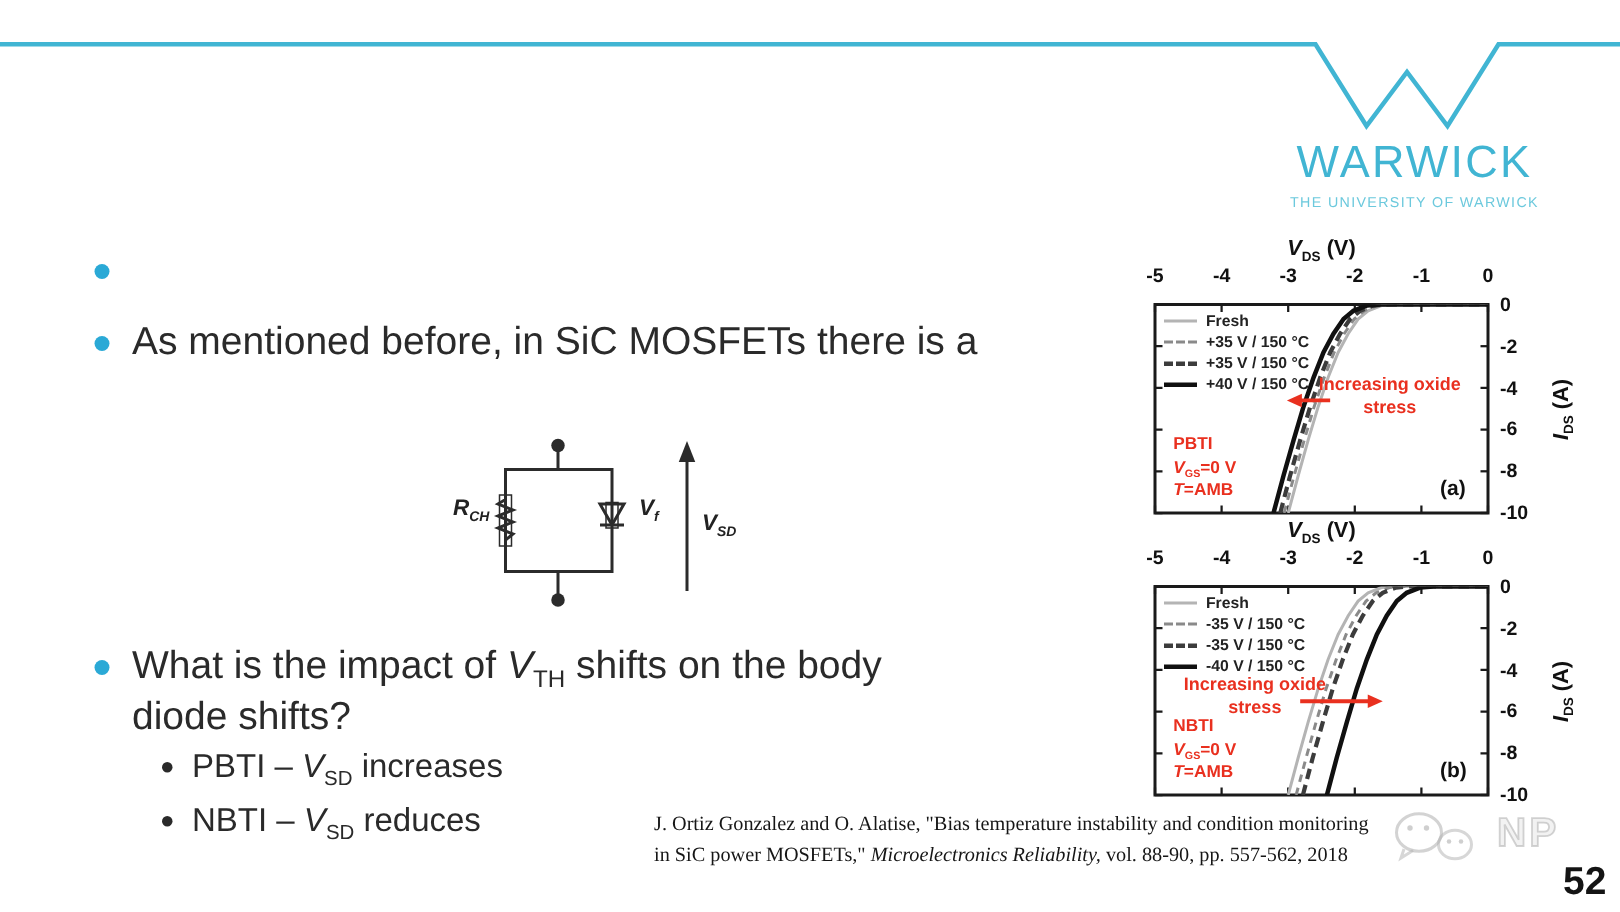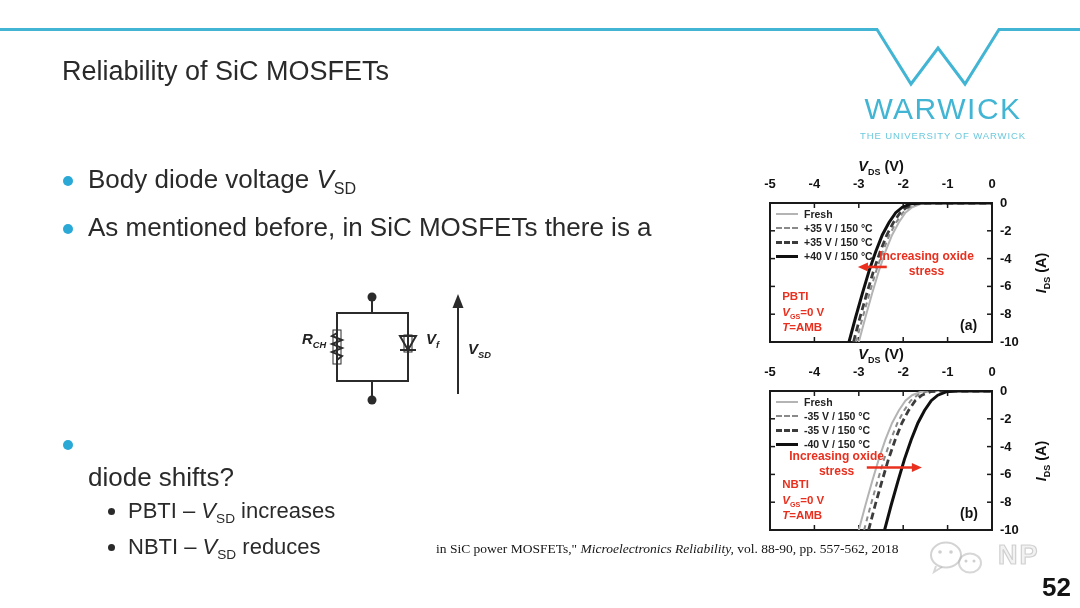--- a/index.html
+++ b/index.html
@@ -53,24 +53,22 @@
 <body>
 
 <div class="slide">
 
   <svg class="toprule" viewBox="0 0 1080 150">
     <polyline points="0,29.5 877,29.5 911,84 938,48 965,84 999,29.5 1080,29.5"></polyline>
   </svg>
   <div class="wordmark">WARWICK</div>
   <div class="tagline">THE UNIVERSITY OF WARWICK</div>
 
-  <div class="title">Reliability of SiC MOSFETs</div>
 
   <span class="dot" style="left:63px;top:176px;"></span>
-  <div class="btext" style="left:88px;top:164px;">Body diode voltage <i>V</i><sub>SD</sub></div>
 
   <span class="dot" style="left:63px;top:224px;"></span>
   <div class="btext" style="left:88px;top:212px;">As mentioned before, in SiC MOSFETs there is a</div>
 
   <div class="circuit abs" style="left:300px;top:286px;width:230px;height:125px;">
     <svg width="230" height="125">
       <circle cx="72" cy="11" r="4.5" fill="#2b2b2b" stroke="none"></circle>
       <line x1="72" y1="11" x2="72" y2="27" stroke-width="2"></line>
       <rect x="37" y="27" width="71" height="68" stroke-width="2"></rect>
 
@@ -85,20 +83,21 @@
 
       <line x1="158" y1="108" x2="158" y2="20" stroke-width="2"></line>
       <polygon points="158,8 152.5,22 163.5,22" fill="#2b2b2b" stroke="none"></polygon>
     </svg>
     <div class="circ-label" style="left:2px;top:44px;"><i>R</i><sub>CH</sub></div>
     <div class="circ-label" style="left:126px;top:44px;"><i>V</i><sub>f</sub></div>
     <div class="circ-label" style="left:168px;top:54px;"><i>V</i><sub>SD</sub></div>
   </div>
 
   <span class="dot" style="left:63px;top:440px;"></span>
+  <div class="btext" style="left:88px;top:428px;">What is the impact of <i>V</i><sub>TH</sub> shifts on the body</div>
   <div class="btext" style="left:88px;top:462px;">diode shifts?</div>
 
   <span class="sdot" style="left:108px;top:508px;"></span>
   <div class="sub-btext" style="left:128px;top:498px;">PBTI – <i>V</i><sub>SD</sub> increases</div>
   <span class="sdot" style="left:108px;top:544px;"></span>
   <div class="sub-btext" style="left:128px;top:534px;">NBTI – <i>V</i><sub>SD</sub> reduces</div>
 
   <div class="chart" style="left:745px;top:160px;">
       <svg width="332" height="192" style="position: absolute; left: 0px; top: 0px;">
         <defs>
@@ -258,20 +257,21 @@
       </div>
       <div class="cond" style="left: 37.21px; top: 129.18px;">
         <div>NBTI</div>
         <div><i>V</i><sub>GS</sub>=0 V</div>
         <div><i>T</i>=AMB</div>
       </div>
       <div class="panel-label" style="left: 215px; top: 157px;">(b)</div>
     </div>
 
   <div class="citation">
+    <div>J. Ortiz Gonzalez and O. Alatise, "Bias temperature instability and condition monitoring</div>
     <div>in SiC power MOSFETs," <em>Microelectronics Reliability,</em> vol. 88-90, pp. 557-562, 2018</div>
   </div>
 
   <div class="watermark">
     <svg width="64" height="40">
       <ellipse cx="20" cy="15" rx="15" ry="12.5" fill="none" stroke="rgba(110,110,110,0.55)" stroke-width="2"></ellipse>
       <circle cx="14" cy="12" r="1.8" fill="rgba(110,110,110,0.6)"></circle>
       <circle cx="25" cy="12" r="1.8" fill="rgba(110,110,110,0.6)"></circle>
       <path d="M 10 26 L 8 32 L 16 27" fill="none" stroke="rgba(110,110,110,0.5)" stroke-width="2"></path>
       <ellipse cx="44" cy="23" rx="11" ry="9.5" fill="none" stroke="rgba(110,110,110,0.5)" stroke-width="2"></ellipse>

